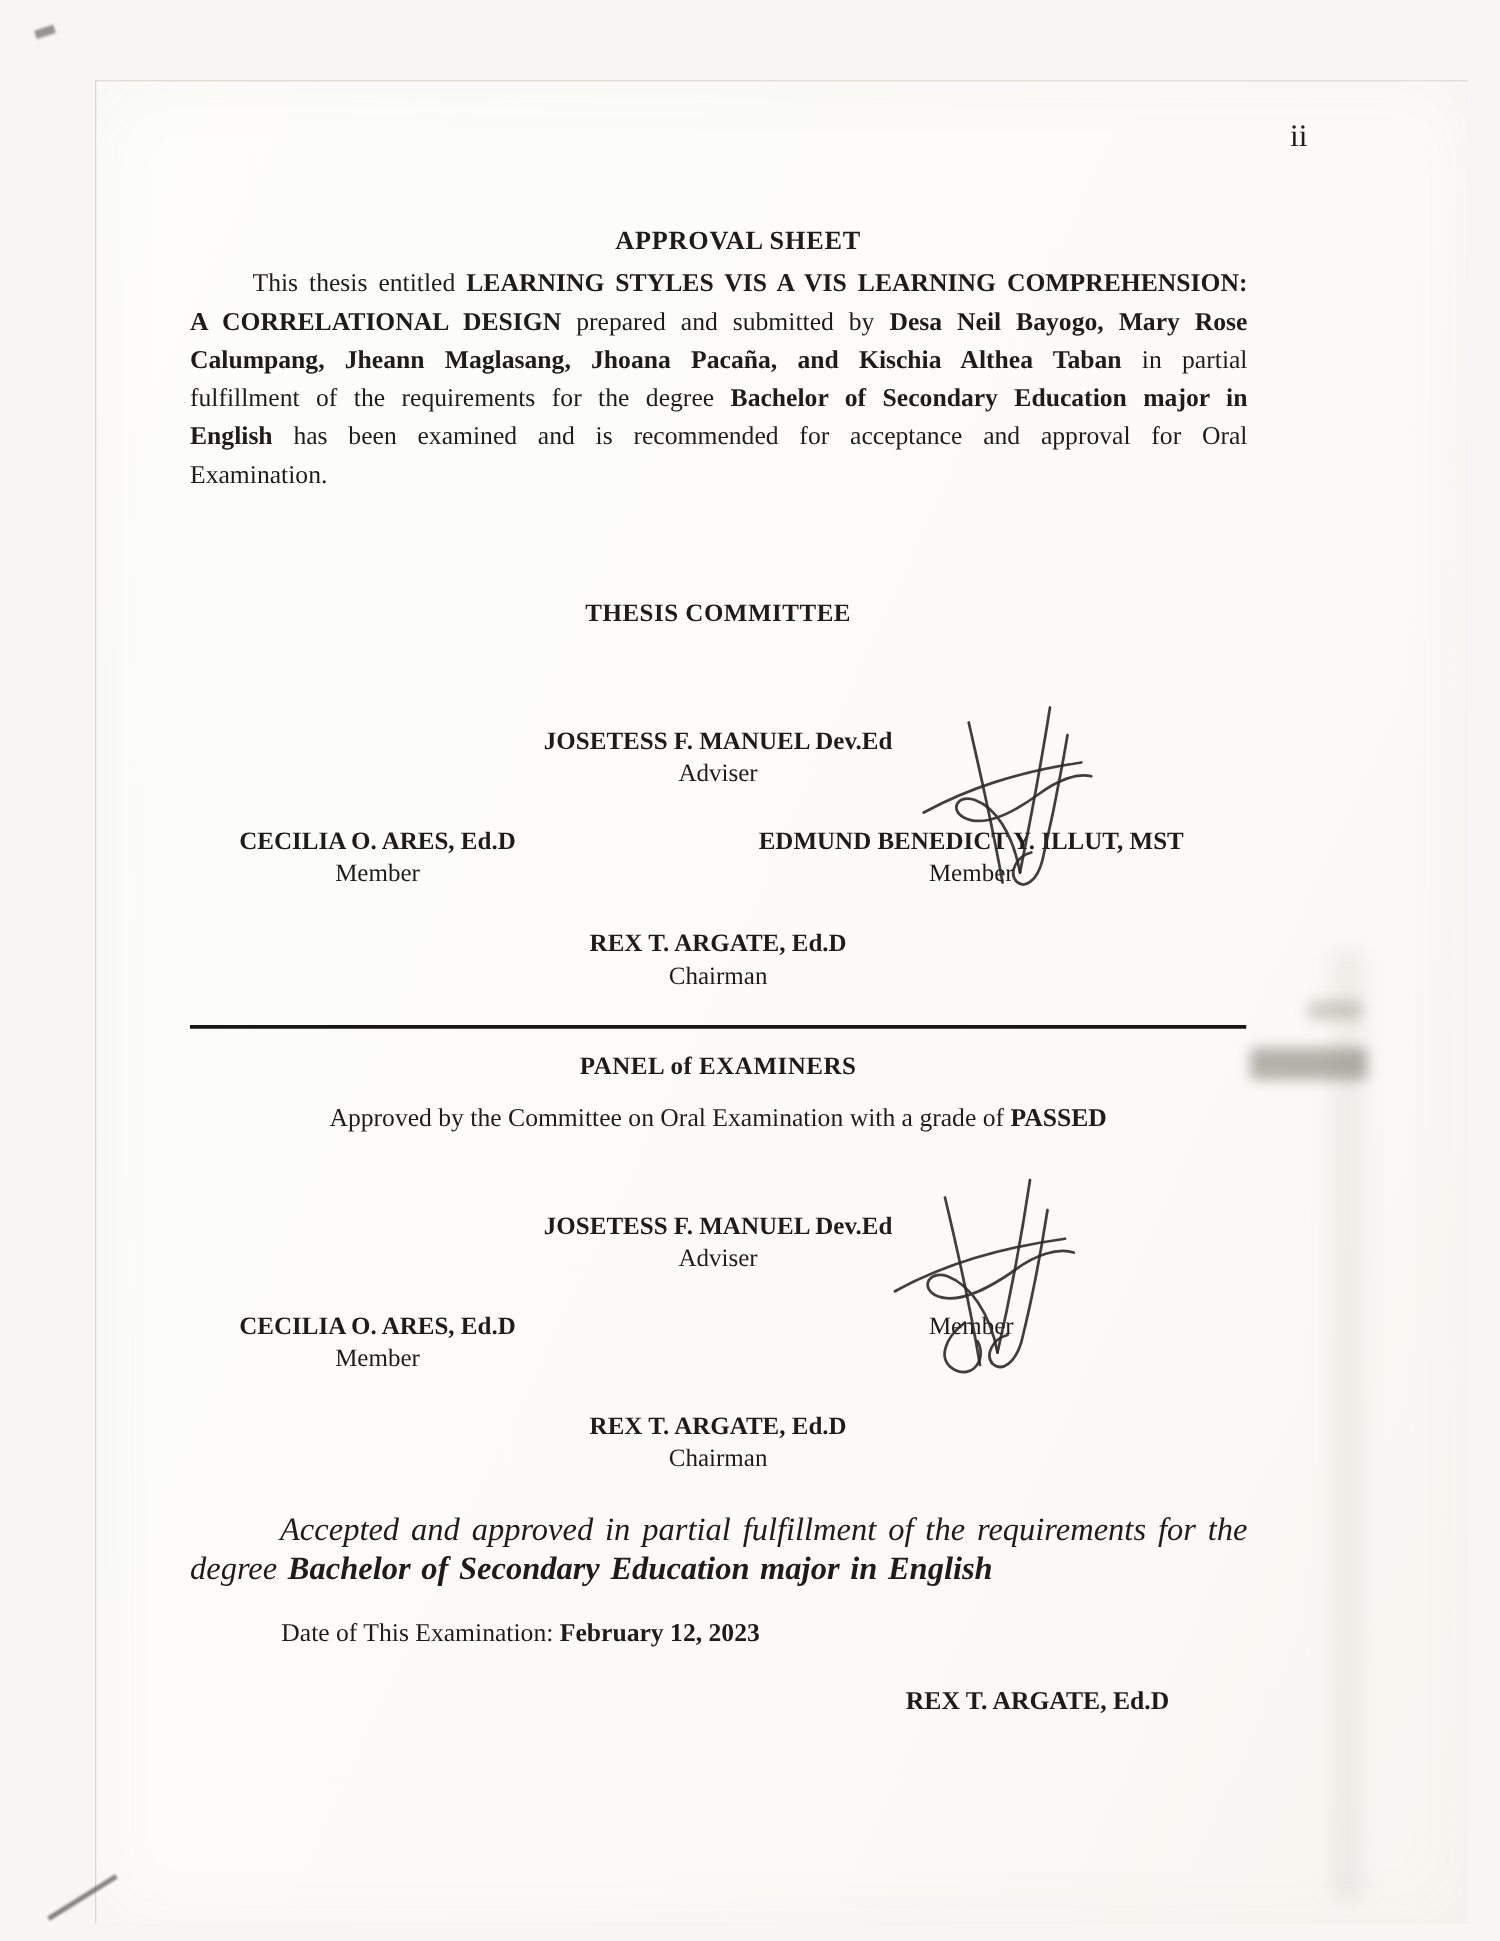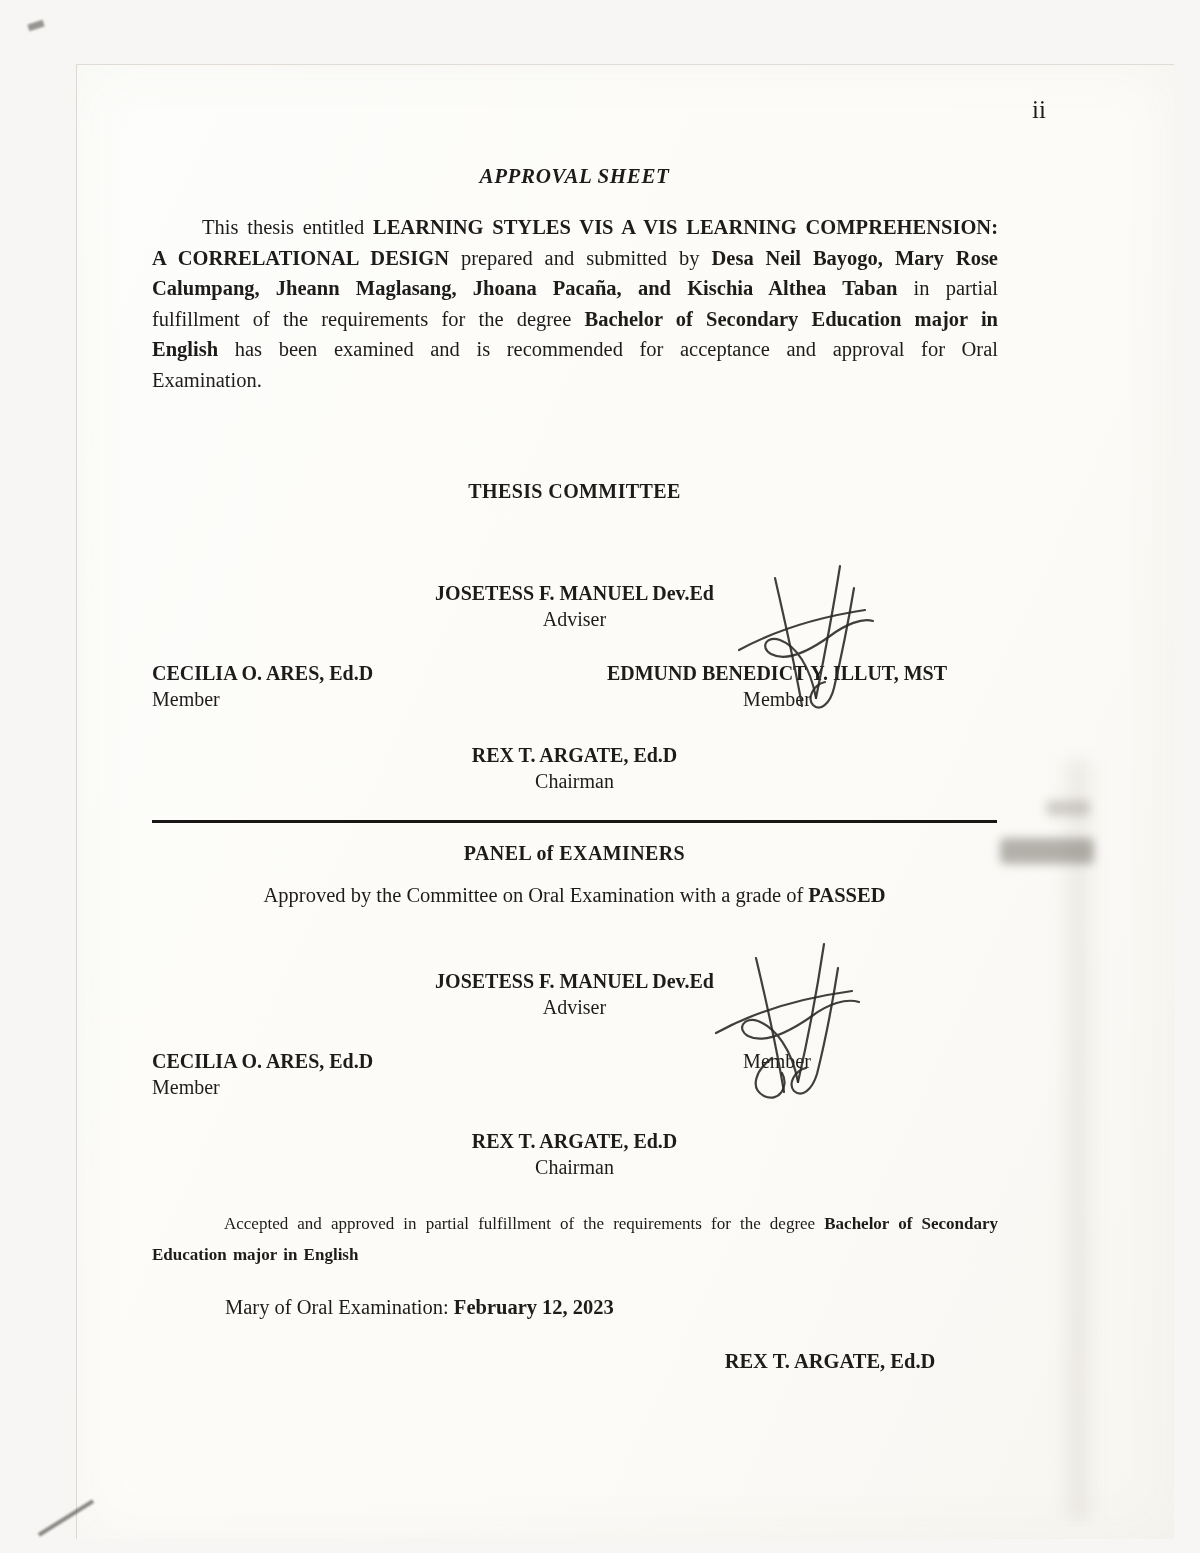--- a/index.html
+++ b/index.html
@@ -33,42 +33,42 @@
     position:absolute;left:1000px;top:838px;width:94px;height:26px;
     background:#6e6a61;opacity:.5;filter:blur(5px);border-radius:5px;
   }
   .smudge2{
     position:absolute;left:1046px;top:800px;width:44px;height:16px;
     background:#8a857a;opacity:.35;filter:blur(5px);border-radius:5px;
   }
 
   .page-number{position:absolute;left:1032px;top:96px;font-size:25px;text-align:right;}
   .title{
-    position:absolute;left:152px;width:845px;top:164px;margin:0;
-    text-align:center;font-size:21px;font-weight:bold;letter-spacing:.6px;font-style:italic;
+    position:absolute;left:152px;width:845px;top:164px;margin:16px;
+    text-align:center;font-size:21px;font-weight:bold;letter-spacing:.6px;
   }
   .intro{
     position:absolute;left:152px;width:846px;top:212px;margin:0;
     font-size:20.5px;line-height:30.5px;text-align:justify;text-indent:50px;
     word-spacing:2.5px;
   }
   .center-block{position:absolute;left:152px;width:845px;text-align:center;font-size:20px;}
   .heading{font-weight:bold;letter-spacing:.4px;}
   .name{font-weight:bold;display:block;line-height:26px;}
   .role{display:block;line-height:27px;}
   .committee-row{
     position:absolute;left:152px;width:845px;display:flex;justify-content:space-between;
     font-size:20px;
   }
-  .col-left{width:300px;}
+  .col-left{width:300px;text-align:center;}
   .col-right{width:440px;text-align:center;}
   .divider{position:absolute;left:152px;top:820px;width:845px;height:3px;background:#181715;}
   .acceptance{
     position:absolute;left:152px;width:846px;top:1208px;margin:0;
-    font-size:17px;line-height:31px;text-align:justify;text-indent:72px;word-spacing:2px;
+    font-size:26px;line-height:31px;text-align:justify;text-indent:72px;word-spacing:2px;font-style:italic;
   }
   .date-line{position:absolute;left:225px;top:1296px;font-size:20.5px;}
   .dean{position:absolute;left:620px;width:420px;top:1348px;text-align:center;font-size:20.5px;line-height:29px;}
   .sig{position:absolute;}
   .sig1{left:712px;top:560px;}
   .sig2{left:686px;top:936px;}
   .sig path{stroke:#2b2a28;stroke-width:2.2;fill:none;stroke-linecap:round;opacity:.9;}
   b{font-weight:bold;}
 </style>
 </head>
@@ -131,21 +131,21 @@
   </div>
 </div>
 
 <div class="center-block" style="top:1128px;">
   <span class="name">REX T. ARGATE, Ed.D</span>
   <span class="role">Chairman</span>
 </div>
 
 <p class="acceptance"><span>Accepted and approved in partial fulfillment of the requirements for the degree </span><b>Bachelor of Secondary Education major in English</b></p>
 
-<div class="date-line"><span>Mary of Oral Examination: </span><b>February 12, 2023</b></div>
+<div class="date-line"><span>Date of This Examination: </span><b>February 12, 2023</b></div>
 
 <div class="dean">
   <span class="name">REX T. ARGATE, Ed.D</span>
 </div>
 
 <svg class="sig sig1" width="172" height="168" viewBox="0 0 172 168">
   <path d="M128 6 C122 44 114 88 104 138"></path>
   <path d="M104 138 C98 106 84 86 68 80 C55 75 47 87 59 94 C76 103 100 89 118 76 C134 64 150 58 161 61"></path>
   <path d="M63 18 C72 58 82 100 90 146"></path>
   <path d="M27 90 C62 71 100 58 153 50"></path>

